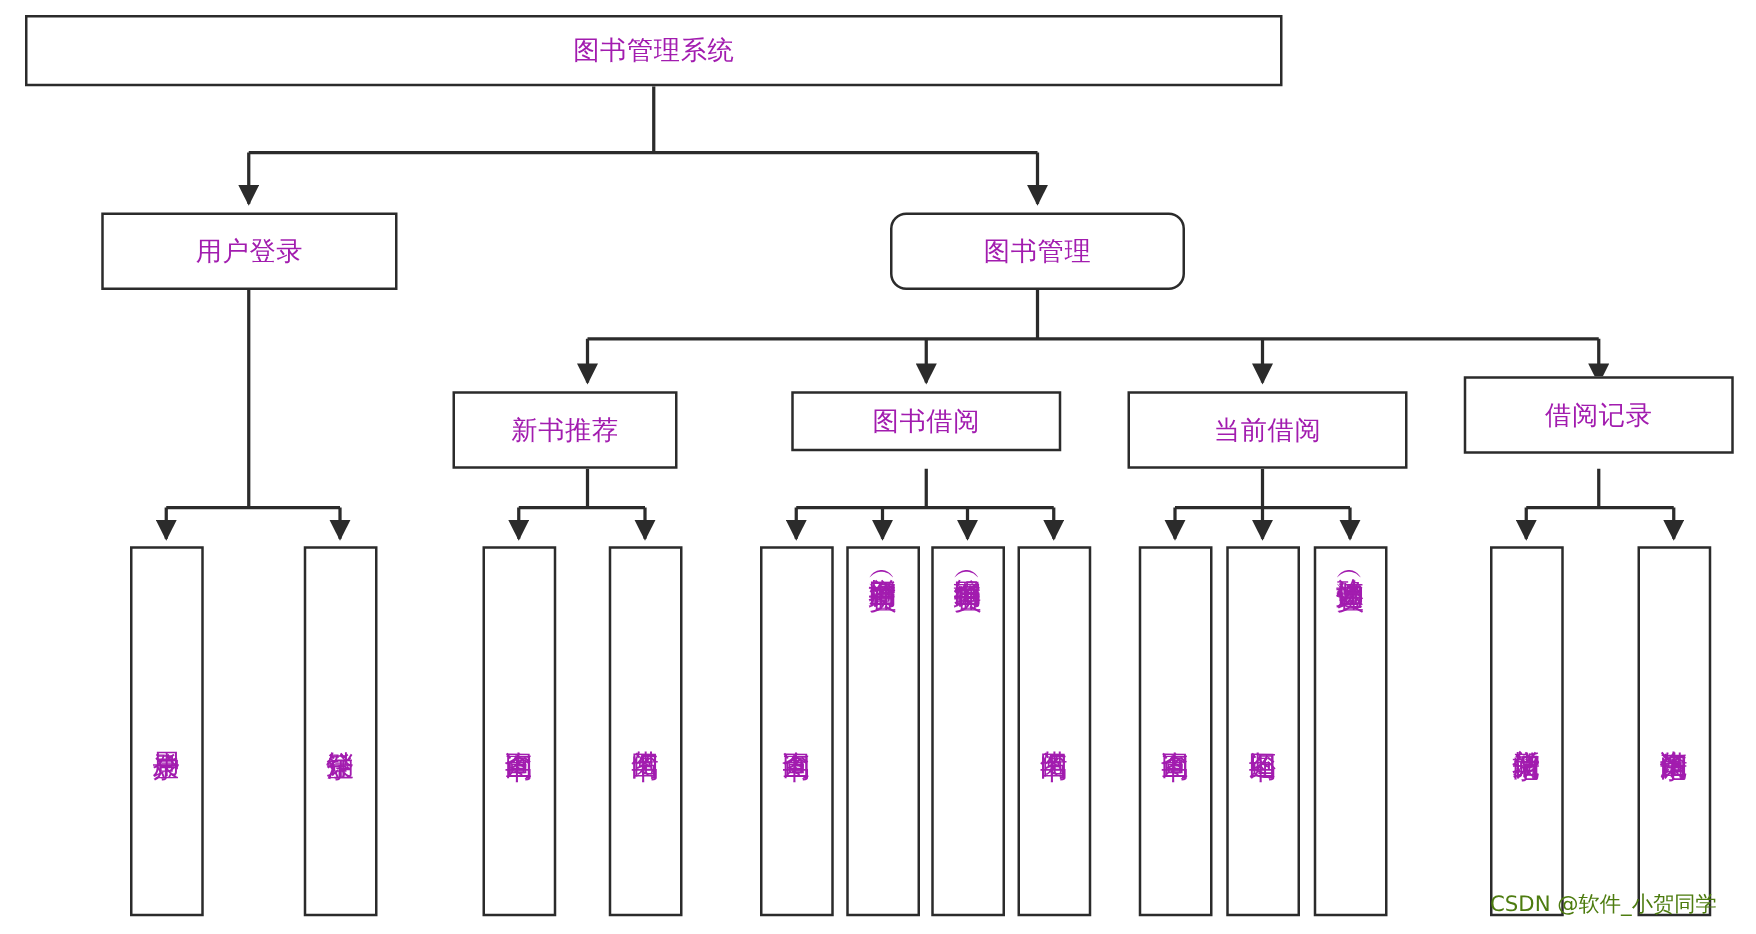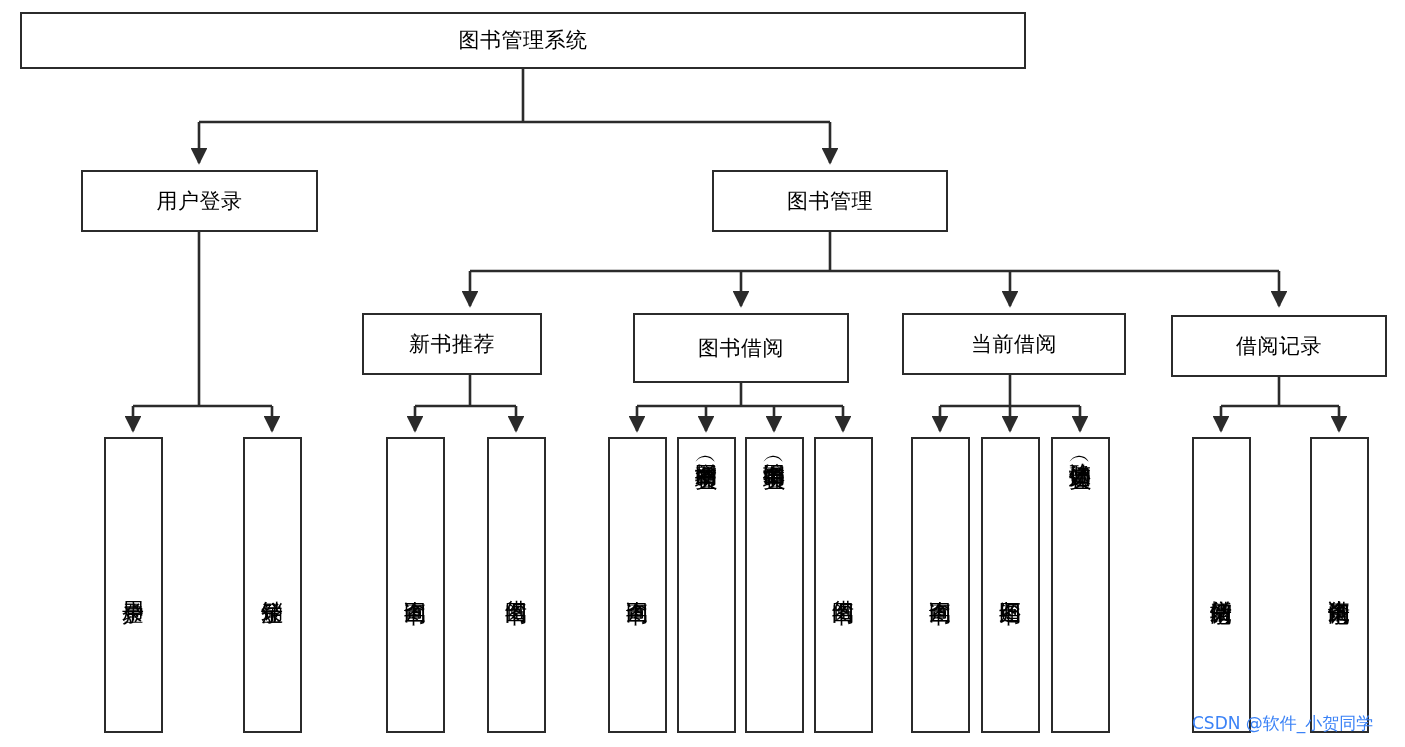--- a/index.html
+++ b/index.html
@@ -26,21 +26,21 @@
     height: 747px;
   }
   .node {
     position: absolute;
     box-sizing: border-box;
     border: 2px solid #2b2b2b;
     background: #ffffff;
     display: flex;
     align-items: center;
     justify-content: center;
-    color: #000000;
+    color: #a21caf;
     font-family: Liberation Serif, serif;
   }
   .node-label {
     display: block;
     text-align: center;
     line-height: 1.18;
     white-space: pre;
   }
   .node.horizontal .node-label {
     font-size: 21px;
@@ -60,21 +60,21 @@
   }
   .node.vertical.centered {
     align-items: center;
     padding-top: 0;
   }
   #watermark {
     position: absolute;
     left: 1192px;
     top: 712px;
     font-size: 17px;
-    color: #3b82f6;
+    color: #4d7c0f;
     white-space: nowrap;
     font-family: "DejaVu Sans", "Liberation Sans", sans-serif;
     pointer-events: none;
   }
 </style>
 </head>
 <body>
 
 <div id="diagram-root">
 
@@ -128,34 +128,34 @@
     </g>
   </svg>
 
   <div class="node horizontal" style="left:20px; top:12px; width:1006px; height:57px;">
     <span class="node-label">图书管理系统</span>
   </div>
 
   <div class="node horizontal" style="left:81px; top:170px; width:237px; height:62px;">
     <span class="node-label">用户登录</span>
   </div>
-  <div class="node horizontal" style="left:712px; top:170px; width:236px; height:62px;">
+  <div class="node horizontal" style="left:712px; top:170px; width:236px; height:62px;border-radius:13px;">
     <span class="node-label">图书管理</span>
   </div>
 
   <div class="node horizontal" style="left:362px; top:313px; width:180px; height:62px;">
     <span class="node-label">新书推荐</span>
   </div>
-  <div class="node horizontal" style="left:633px; top:313px; width:216px; height:70px;">
+  <div class="node horizontal" style="left:633px; top:313px; width:216px; height:48px;">
     <span class="node-label">图书借阅</span>
   </div>
   <div class="node horizontal" style="left:902px; top:313px; width:224px; height:62px;">
     <span class="node-label">当前借阅</span>
   </div>
-  <div class="node horizontal" style="left:1171px; top:315px; width:216px; height:62px;">
+  <div class="node horizontal" style="left:1171px; top:301px; width:216px; height:62px;">
     <span class="node-label">借阅记录</span>
   </div>
 
   <div class="node vertical centered" style="left:104px; top:437px; width:59px; height:296px;">
     <span class="node-label">用户登录</span>
   </div>
   <div class="node vertical centered" style="left:243px; top:437px; width:59px; height:296px;">
     <span class="node-label">注销登录</span>
   </div>
 

